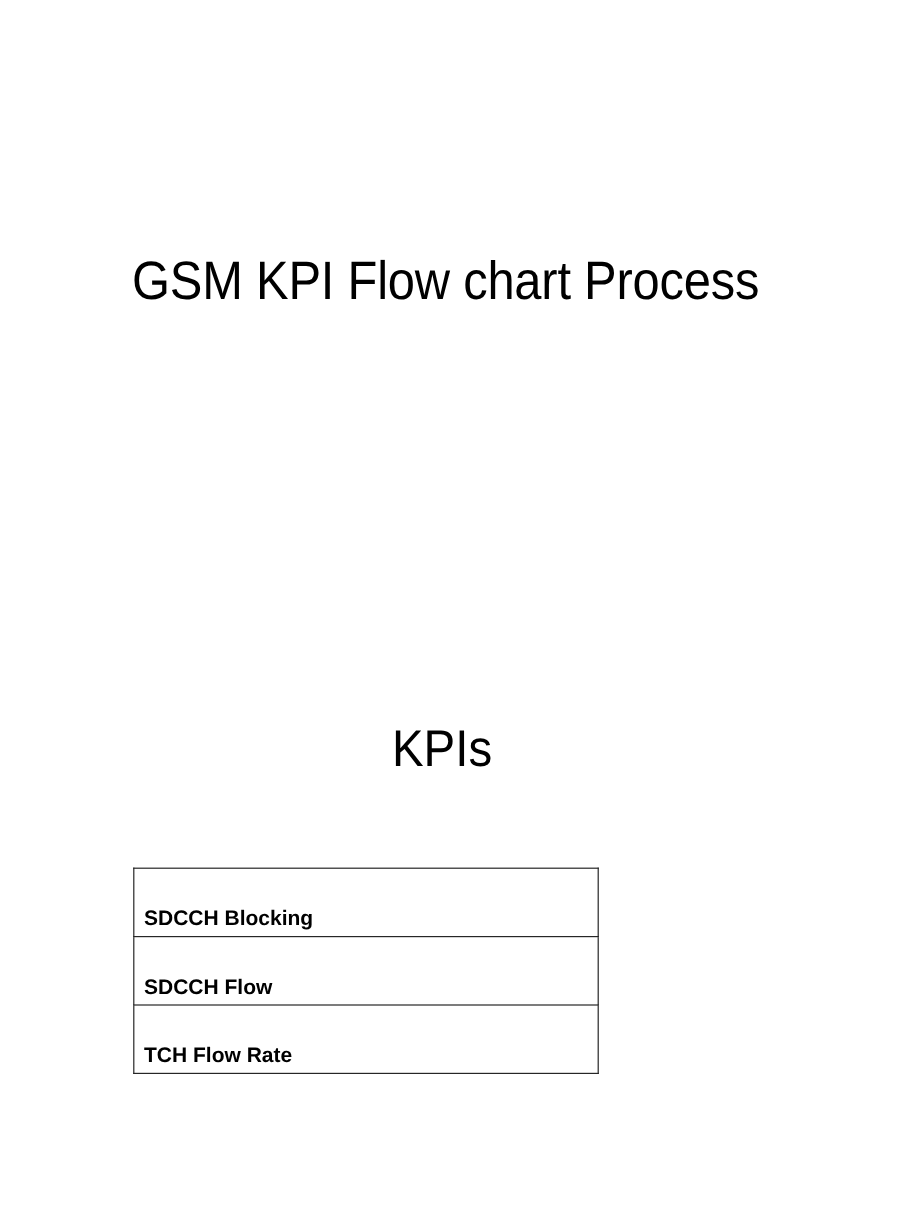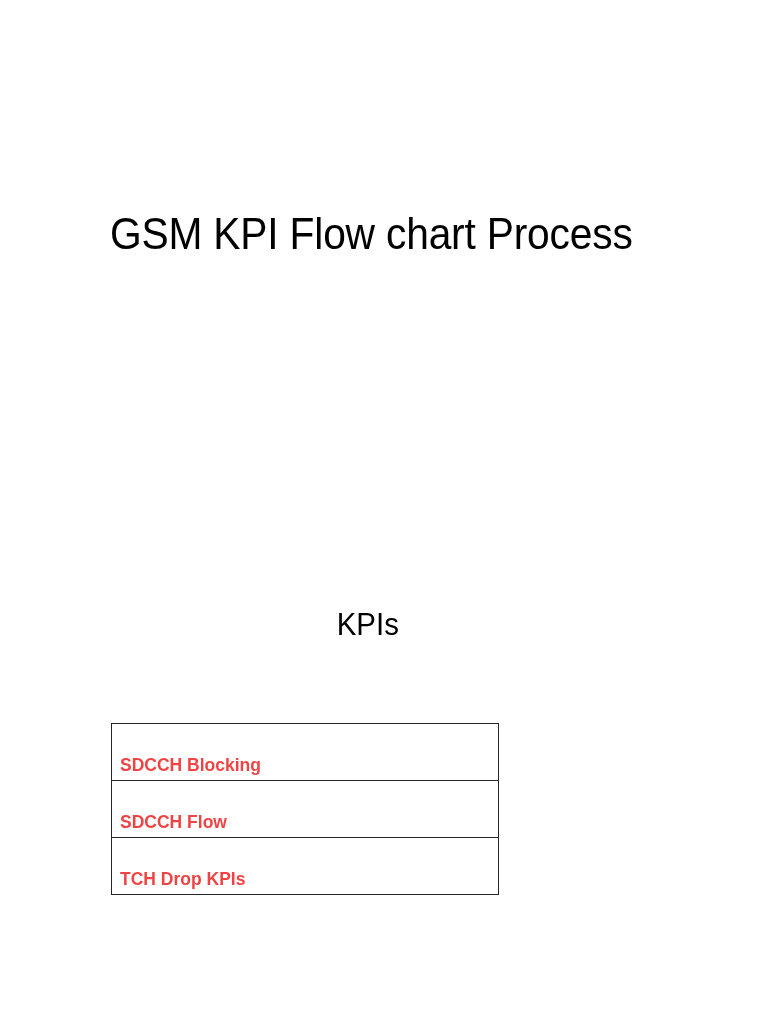--- a/index.html
+++ b/index.html
@@ -40,21 +40,21 @@
   }
 
   
   .section-heading {
     position: absolute;
     left: 0;
     top: 605px;
     width: 736px;
     text-align: center;
     font-family: "Liberation Sans", sans-serif;
-    font-size: 32px;
+    font-size: 43px;
     font-weight: 400;
     line-height: 38px;
     color: #000000;
   }
 
   .section-heading .heading-inner {
     display: inline-block;
     transform: scaleX(0.92);
     transform-origin: center center;
   }
@@ -75,21 +75,21 @@
 
   .kpi-table td {
     border: 1px solid #262626;
     height: 51px;
     padding: 0 0 5px 8px;
     vertical-align: bottom;
     font-family: "Liberation Sans", sans-serif;
     font-size: 17.5px;
     font-weight: bold;
     line-height: 20px;
-    color: #ef4444;
+    color: #000000;
     background: #ffffff;
   }
 </style>
 </head>
 <body>
 
 <div class="page">
 
   <h1 class="doc-title">GSM KPI Flow chart Process</h1>
 
@@ -99,18 +99,18 @@
 
   <table class="kpi-table">
     <tbody>
       <tr>
         <td>SDCCH Blocking</td>
       </tr>
       <tr>
         <td>SDCCH Flow</td>
       </tr>
       <tr>
-        <td>TCH Drop KPIs</td>
+        <td>TCH Flow Rate</td>
       </tr>
     </tbody>
   </table>
 
 </div>
 
 </body></html>

